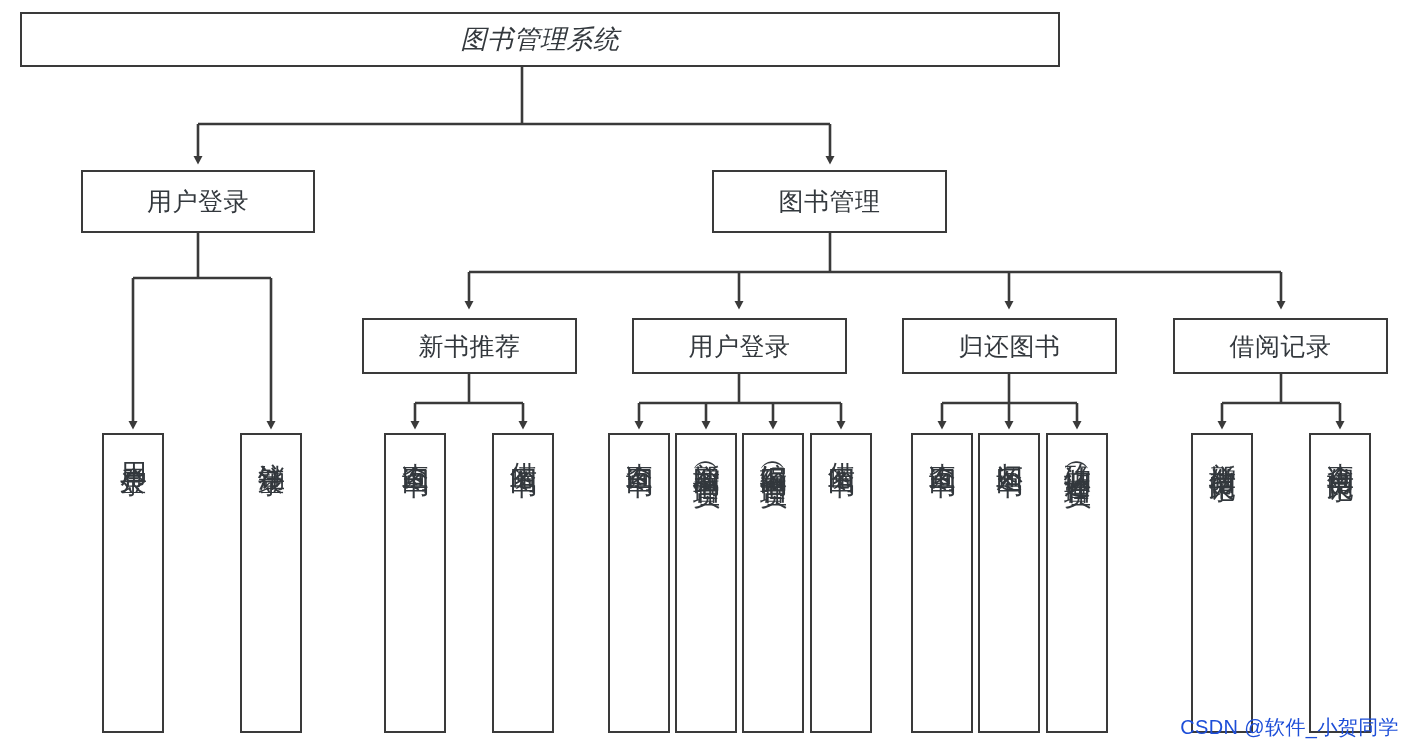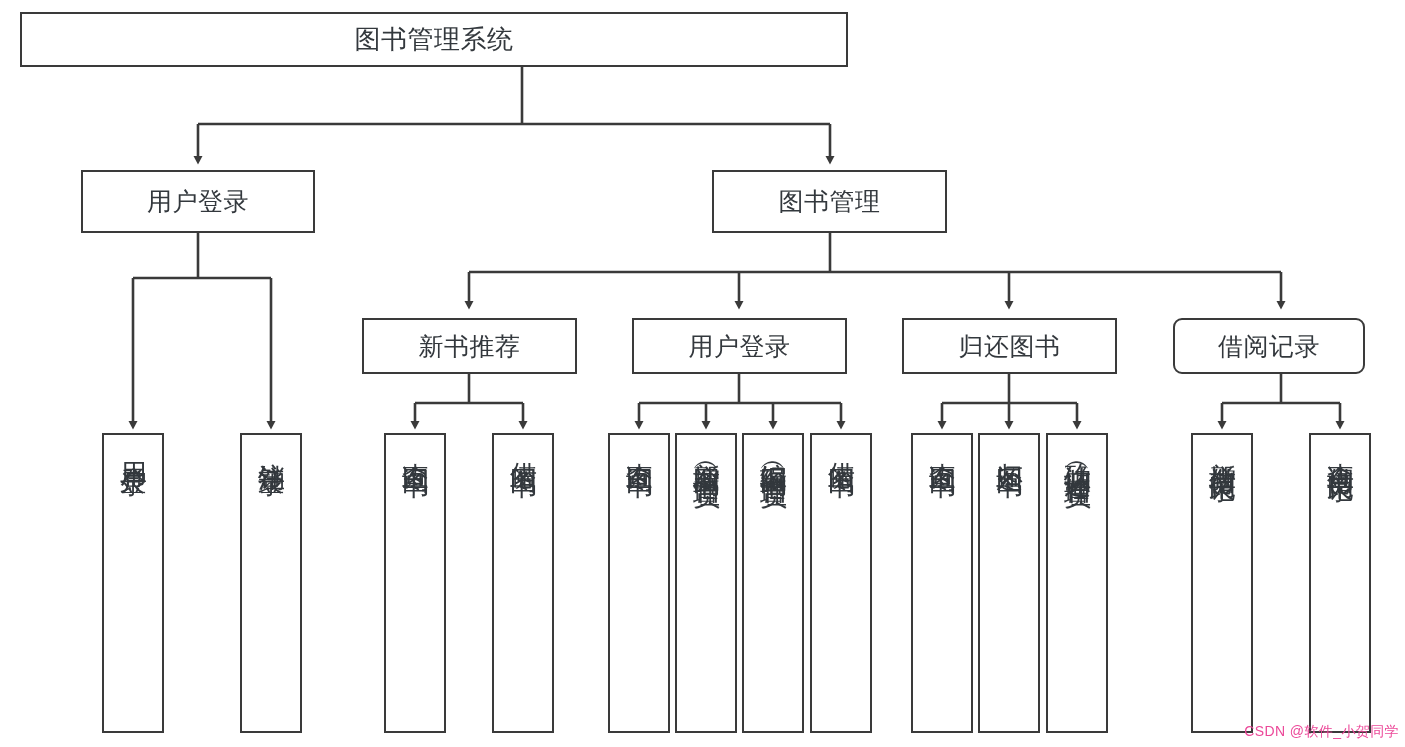--- a/index.html
+++ b/index.html
@@ -47,22 +47,22 @@
     font-size:27px;
     line-height:1.0;
     letter-spacing:3px;
     white-space:nowrap;
     transform:none;
   }
   .watermark{
     position:absolute;
     right:6px;
     bottom:6px;
-    font-size:14px;
-    color:#ec4899;
+    font-size:20px;
+    color:#1d4ed8;
     letter-spacing:0.4px;
     white-space:nowrap;
     user-select:none;
   }
 </style>
 </head>
 <body>
 
 <div id="canvas">
 
@@ -109,41 +109,41 @@
       <path d="M1009,403 L1009,425" marker-end="url(#arrow)"></path>
       <path d="M1077,403 L1077,425" marker-end="url(#arrow)"></path>
 
       <path d="M1281,374 L1281,403"></path>
       <path d="M1222,403 L1340,403"></path>
       <path d="M1222,403 L1222,425" marker-end="url(#arrow)"></path>
       <path d="M1340,403 L1340,425" marker-end="url(#arrow)"></path>
     </g>
   </svg>
 
-  <div class="node horiz root" style="left:20px;top:12px;width:828px;height:55px;">
+  <div class="node horiz root" style="left:20px;top:12px;width:1040px;height:55px;font-style:italic;">
     <span class="lbl">图书管理系统</span>
   </div>
 
   <div class="node horiz" style="left:81px;top:170px;width:234px;height:63px;">
     <span class="lbl">用户登录</span>
   </div>
   <div class="node horiz" style="left:362px;top:318px;width:215px;height:56px;">
     <span class="lbl">新书推荐</span>
   </div>
 
   <div class="node horiz" style="left:712px;top:170px;width:235px;height:63px;">
     <span class="lbl">图书管理</span>
   </div>
   <div class="node horiz" style="left:632px;top:318px;width:215px;height:56px;">
     <span class="lbl">用户登录</span>
   </div>
   <div class="node horiz" style="left:902px;top:318px;width:215px;height:56px;">
     <span class="lbl">归还图书</span>
   </div>
-  <div class="node horiz" style="left:1173px;top:318px;width:192px;height:56px;border-radius:9px;">
+  <div class="node horiz" style="left:1173px;top:318px;width:215px;height:56px;">
     <span class="lbl">借阅记录</span>
   </div>
 
   <div class="node vert" style="left:102px;top:433px;width:62px;height:300px;">
     <span class="lbl">用户登录</span>
   </div>
   <div class="node vert" style="left:240px;top:433px;width:62px;height:300px;">
     <span class="lbl">注销登录</span>
   </div>
 

